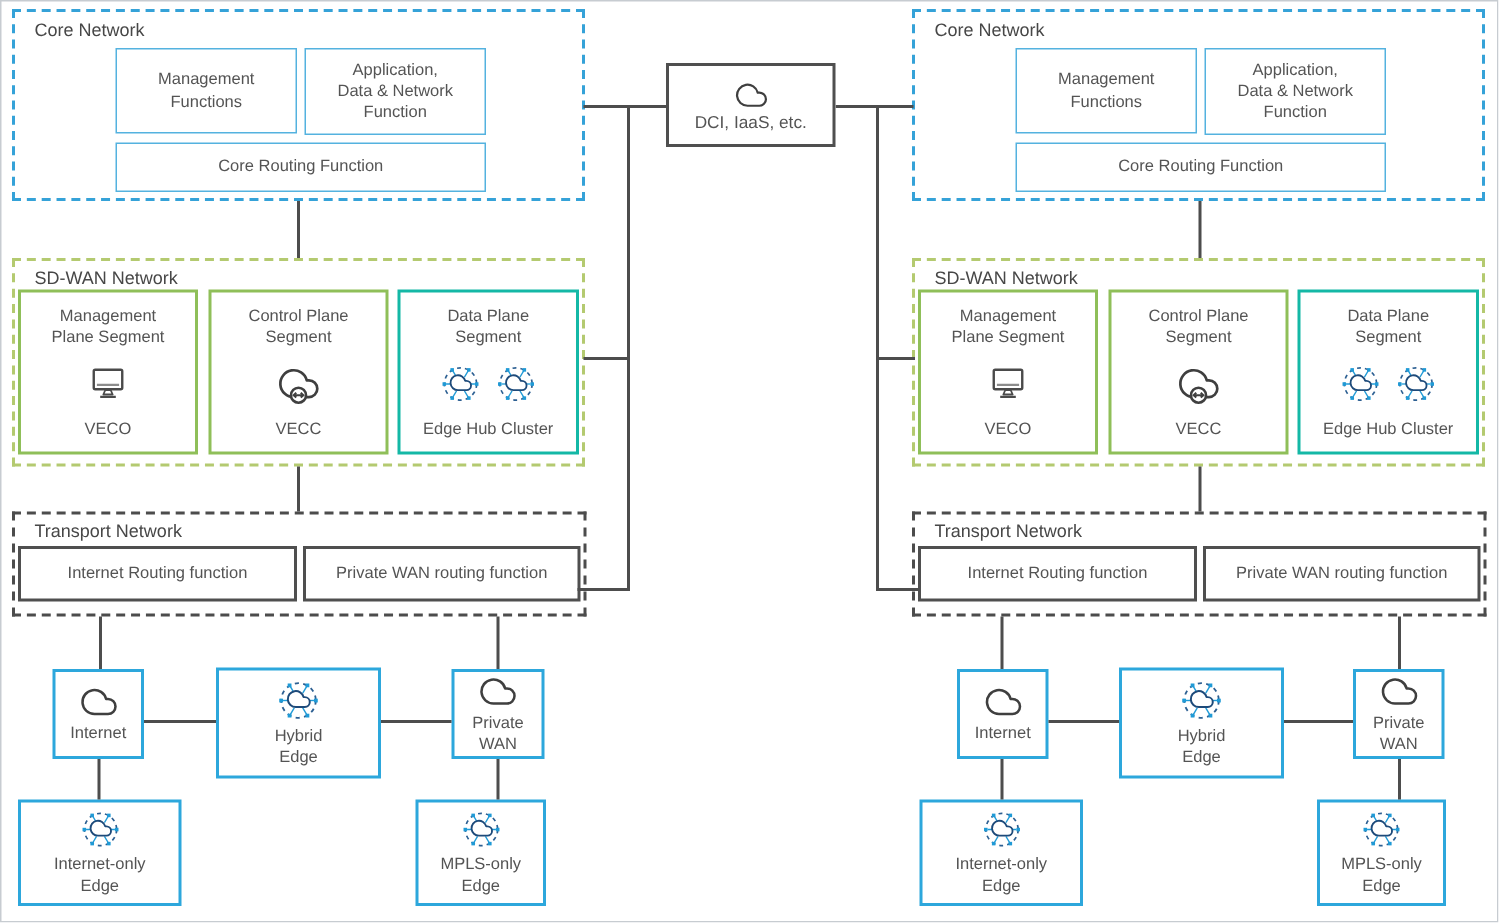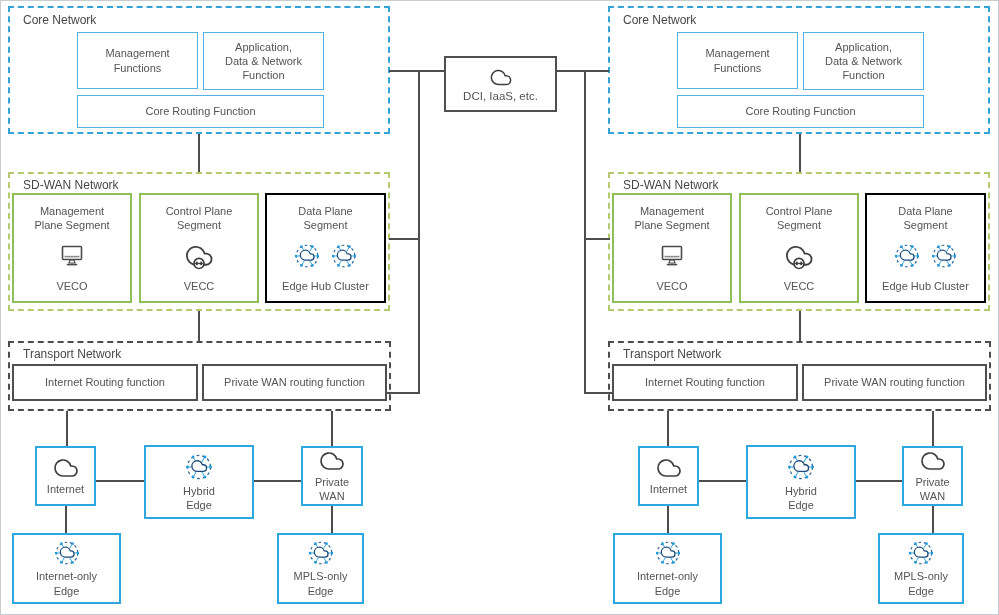--- a/index.html
+++ b/index.html
@@ -9,21 +9,21 @@
   .half.left{left:0;}
   .half.right{left:600px;}
   .box{position:absolute;box-sizing:border-box;background:#fff;display:flex;flex-direction:column;align-items:center;justify-content:center;text-align:center;}
   .lbl{font-size:11px;line-height:1.3;color:#545454;white-space:pre-line;}
   .sec-title{position:absolute;font-size:12px;color:#474747;white-space:nowrap;}
   .dashed-core{border:2px dashed #35a2d8;background:transparent;}
   .dashed-sdwan{border:2px dashed #b4ca70;background:transparent;}
   .dashed-transport{border:2px dashed #4c4c4c;background:transparent;}
   .core-box{border:1.5px solid #54b2df;}
   .green-box{border:2px solid #8fbf59;}
-  .steel-box{border:2px solid #000000;}
+  .steel-box{border:2px solid #14b8a6;}
   .dark-box{border:2px solid #4f4f4f;}
   .blue-box{border:2px solid #2da7dc;}
   .seg{justify-content:space-between;padding:9px 4px 8px 4px;}
   .icon-row{display:flex;gap:9px;align-items:center;justify-content:center;}
   .vline,.hline{position:absolute;background:#4d4d4d;}
   .vline{width:2px;}
   .hline{height:2px;}
   .dci-label{font-size:11.5px;color:#545454;margin-top:2px;}
   .gap2{margin-top:2px;}
 </style>
@@ -280,20 +280,20 @@
 
   <div class="hline" style="left:388px;top:69px;width:55px;"></div>
   <div class="hline" style="left:556px;top:69px;width:52px;"></div>
   <div class="vline" style="left:417px;top:69px;height:324px;"></div>
   <div class="vline" style="left:583px;top:69px;height:324px;"></div>
   <div class="hline" style="left:388px;top:237px;width:31px;"></div>
   <div class="hline" style="left:583px;top:237px;width:26px;"></div>
   <div class="hline" style="left:384px;top:391px;width:35px;"></div>
   <div class="hline" style="left:583px;top:391px;width:29px;"></div>
 
-  <div class="box dark-box" style="left:443px;top:55px;width:113px;height:56px;">
+  <div class="box dark-box" style="left:443px;top:41px;width:113px;height:56px;">
     <svg width="30" height="21" viewBox="0 0 24 24">
         <use href="#cloud-shape"></use>
       </svg>
     <div class="dci-label">DCI, IaaS, etc.</div>
   </div>
 
 </div>
 
 </body></html>

